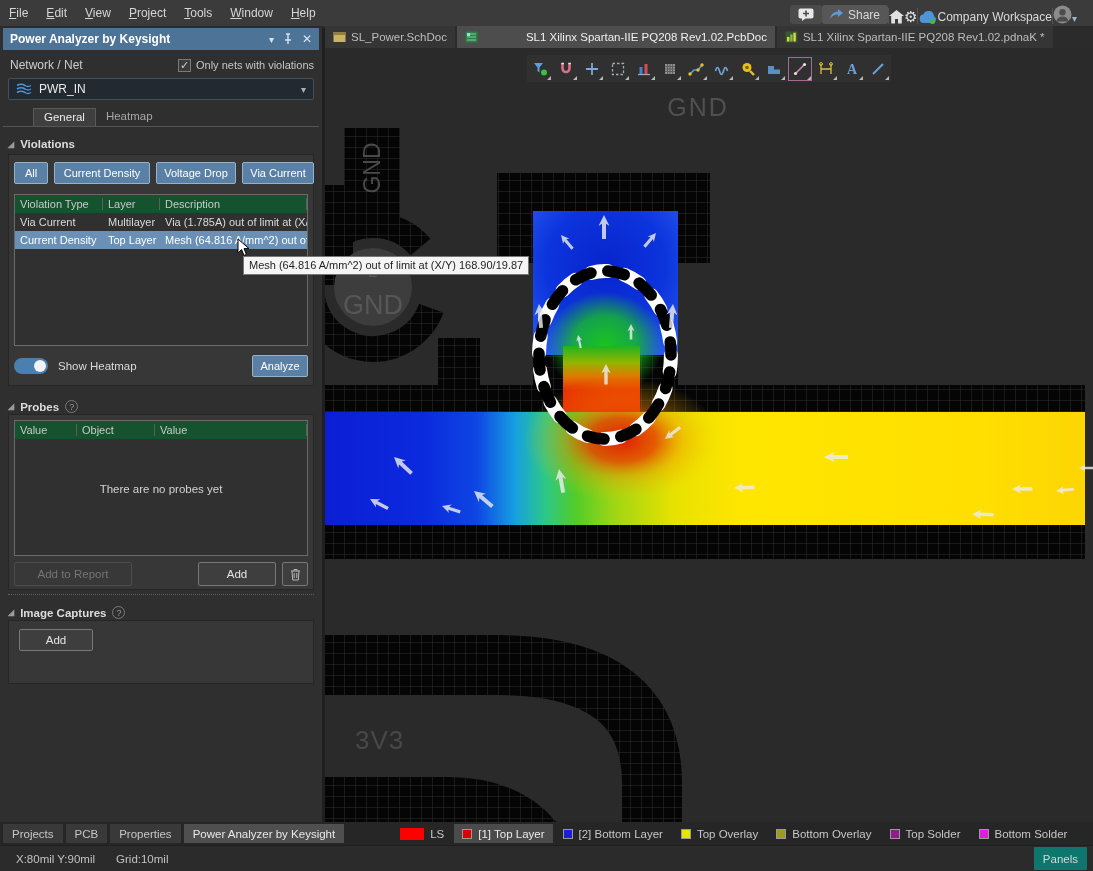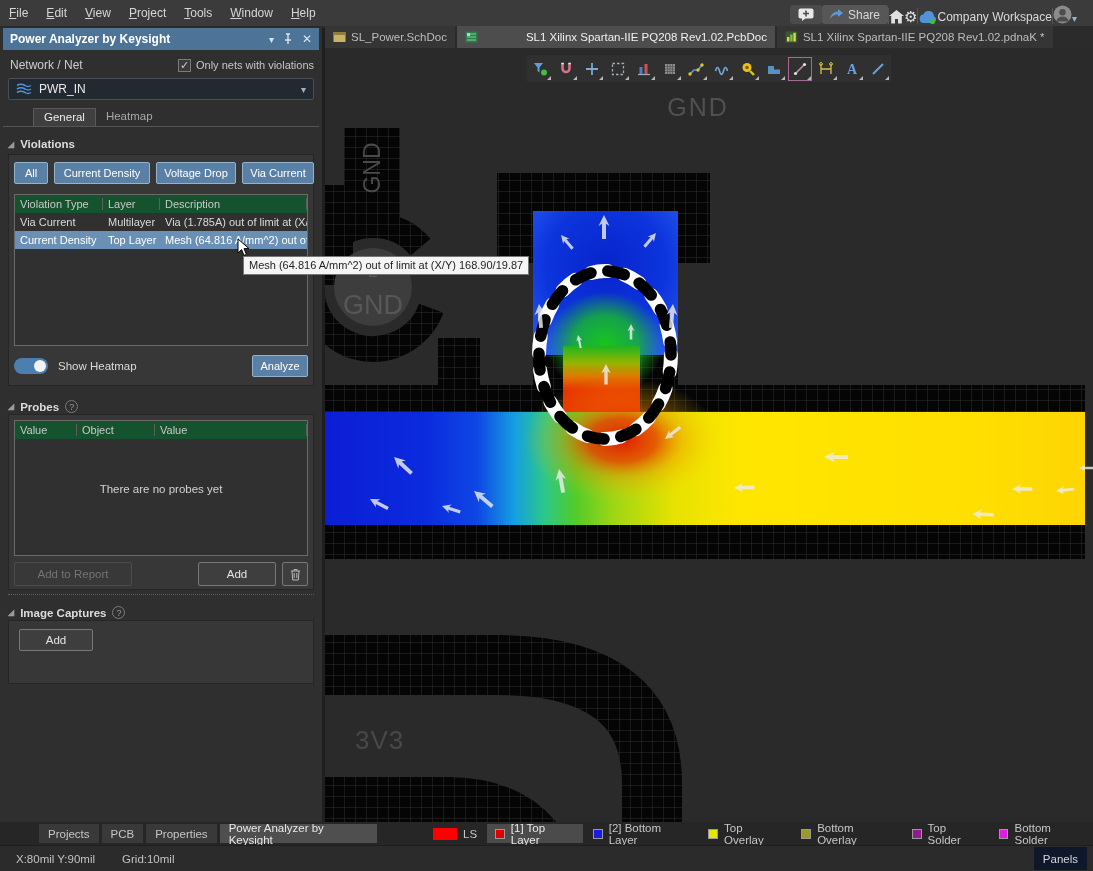--- a/index.html
+++ b/index.html
@@ -100,33 +100,33 @@
   .tbtn::after { content:""; position:absolute; right:2px; bottom:2px; border-style:solid;
                  border-width:0 0 4px 4px; border-color:transparent transparent #b8b8b8 transparent; }
   .tbtn.hl { outline:1px solid #a76a96; outline-offset:-2px; }
 
   
   #row-tooltip { left:243px; top:256px; height:19px; background:#f5f5f5; border:1px solid #767676;
                  color:#1e1e1e; font-size:11px; line-height:17px; padding:0 5px; white-space:nowrap; z-index:50; }
   #cursor { left:237px; top:238px; z-index:60; }
 
   
-  #bottom-tabs { left:0; top:822px; width:1093px; height:23px; background:#262626; display:flex; align-items:center;padding-left:36px; }
+  #bottom-tabs { left:0; top:822px; width:1093px; height:23px; background:#262626; display:flex; align-items:center; }
   .btab { height:19px; margin-left:3px; padding:0 9px; background:#393939; color:#c6c6c6; font-size:11.5px;
           display:flex; align-items:center; }
   .btab.active { background:#4f4f4f; color:#e8e8e8; }
   #layer-bar { display:flex; align-items:center; margin-left:48px; gap:2px; }
   .layer-item { height:19px; display:flex; align-items:center; gap:6px; padding:0 8px; color:#c6c6c6; font-size:11.5px; }
   .layer-item.active { background:#4b4b4b; color:#eaeaea; }
   .sw { width:10px; height:10px; border:1px solid #9a9a9a; }
   .sw.wide { width:24px; height:12px; border:none; }
   #status-bar { left:0; top:845px; width:1093px; height:26px; background:#2b2b2b; border-top:1px solid #1f1f1f;
                 display:flex; align-items:center; color:#c2c2c2; font-size:11.5px; }
-  #status-coords { margin-left:16px; } #status-grid { margin-left:27px; }
-  #panels-btn { margin-left:auto; margin-right:6px; height:23px; padding:0 9px; background:#0f172a;
+  #status-coords { margin-left:16px; } #status-grid { margin-left:21px; }
+  #panels-btn { margin-left:auto; margin-right:6px; height:23px; padding:0 9px; background:#0f766e;
                 color:#d6d6d6; font-size:11.5px; display:flex; align-items:center; border-radius:1px; }
 </style>
 </head>
 <body>
 
 <div id="app">
 
   <div id="menubar" class="abs">
     <span class="menu-item">File</span>
     <span class="menu-item">Edit</span>

